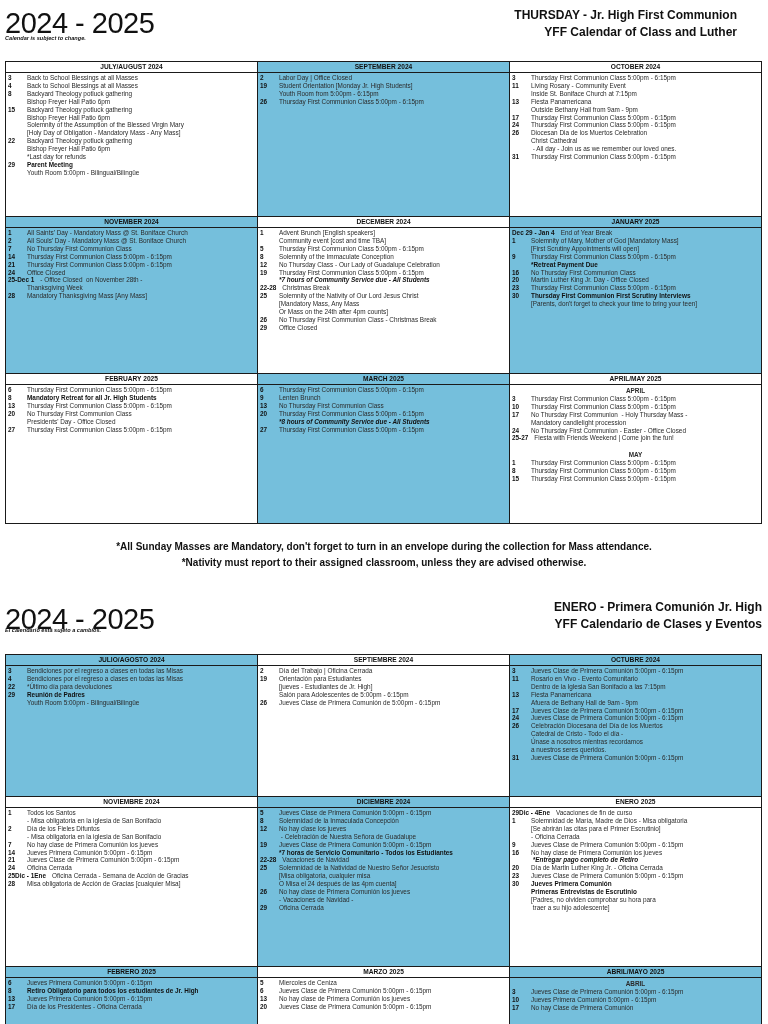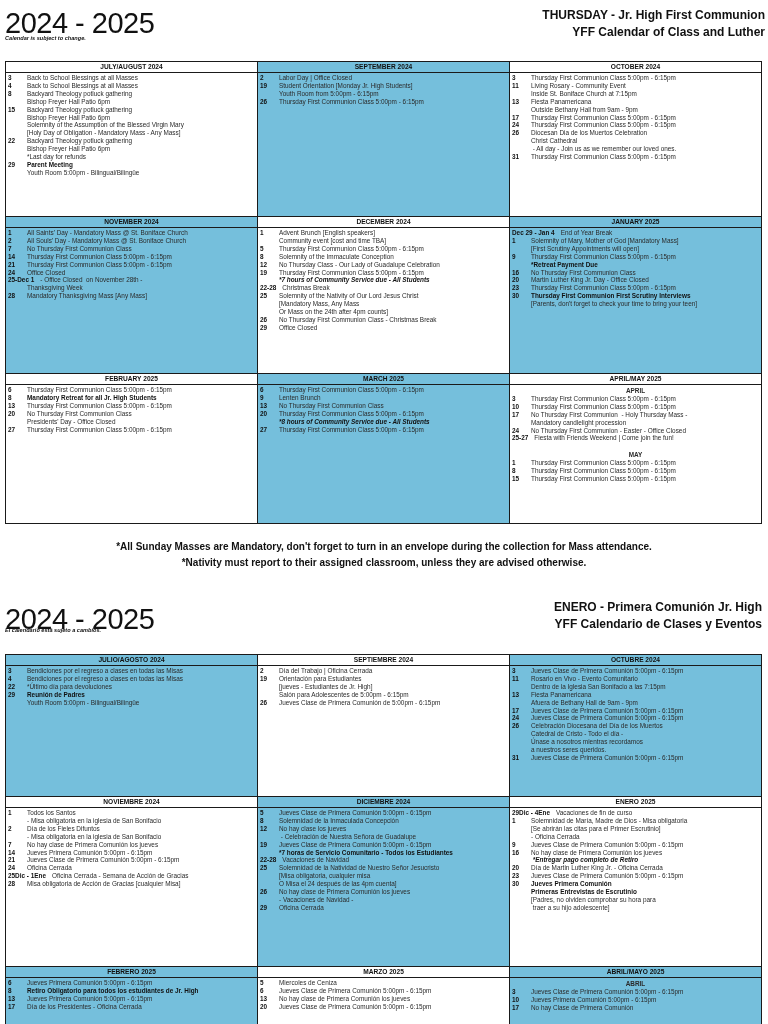--- a/index.html
+++ b/index.html
@@ -1,20 +1,20 @@
 <!DOCTYPE html>
 <html><head>
 <meta charset="utf-8">
 <style>
   html, body { margin: 0; padding: 0; background: #ffffff; }
   body { width: 768px; height: 1024px; overflow: hidden; position: relative; font-family: "Liberation Sans", sans-serif; color: #2a2a2a; }
   .section { position: absolute; left: 0; width: 768px; }
   .year { position: absolute; left: 5px; font-family: Liberation Sans, sans-serif; font-size: 29px; letter-spacing: -0.5px; color: #111; line-height: 1; }
   .disclaimer { position: absolute; left: 5px; font-size: 5.6px; font-weight: bold; font-style: italic; color: #111; }
-  .titlebox { position: absolute; right: 3px; text-align: right; font-weight: bold; font-size: 12px; line-height: 17px; color: #111; }
+  .titlebox { position: absolute; right: 31px; text-align: right; font-weight: bold; font-size: 12px; line-height: 17px; color: #111; }
   table.cal { position: absolute; left: 5px; width: 757px; border-collapse: collapse; table-layout: fixed; }
   table.cal td { border: 1.5px solid #1a1a1a; vertical-align: top; padding: 0; }
   .mh { height: 10px; font-size: 6.6px; font-weight: bold; text-align: center; line-height: 10px; border-bottom: 1.5px solid #1a1a1a; color: #111; }
   .evs { padding: 1px 2px; font-size: 6.4px; line-height: 7.9px; }
   .ev { display: flex; }
   .d { width: 19px; flex: 0 0 auto; font-weight: bold; color: #111; white-space: nowrap; }
   .d.wide { width: auto; margin-right: 6px; }
   .t { flex: 1 1 auto; white-space: pre-wrap; }
   .b { font-weight: bold; color: #111; }
   .bi { font-weight: bold; font-style: italic; color: #111; }

